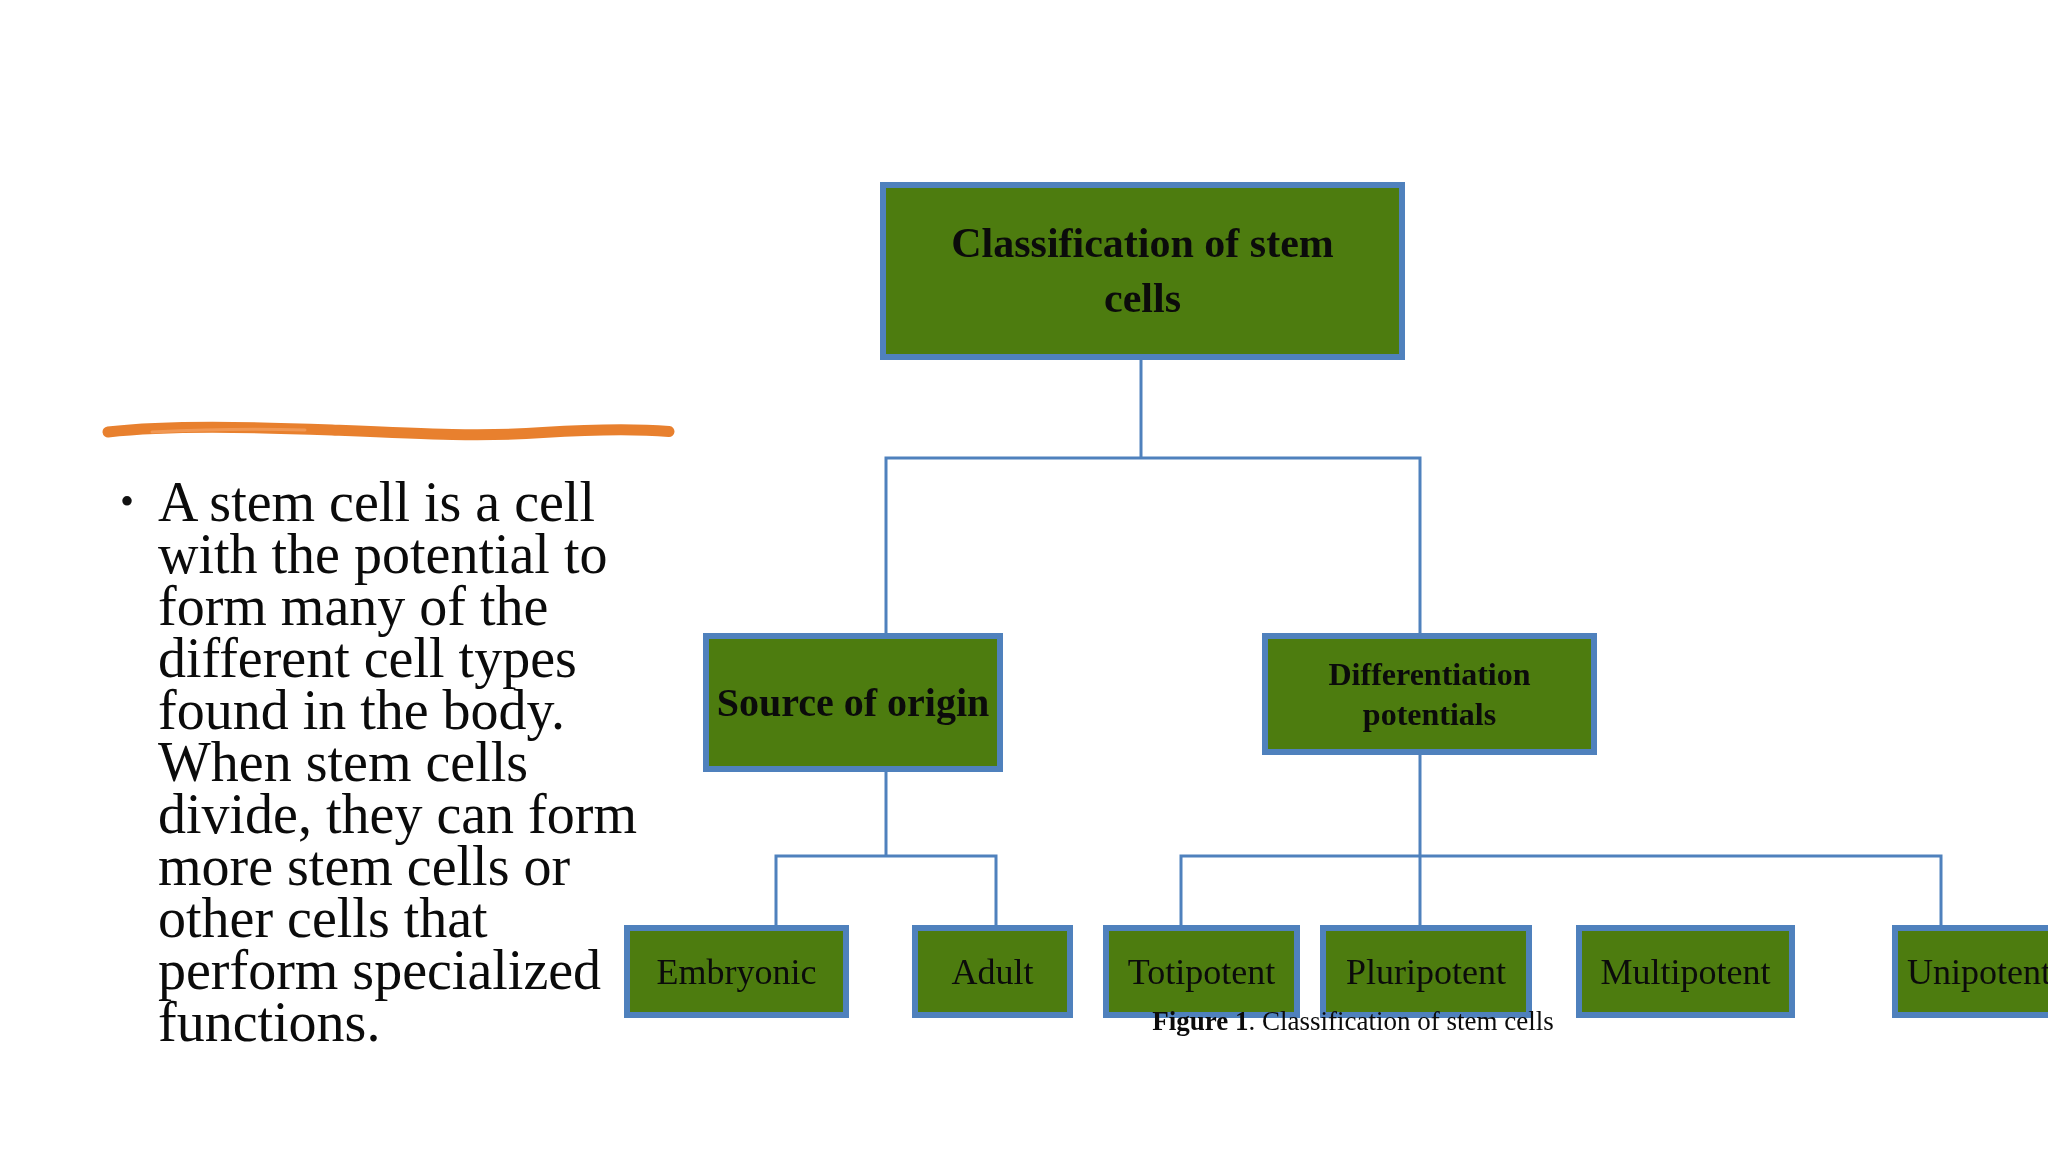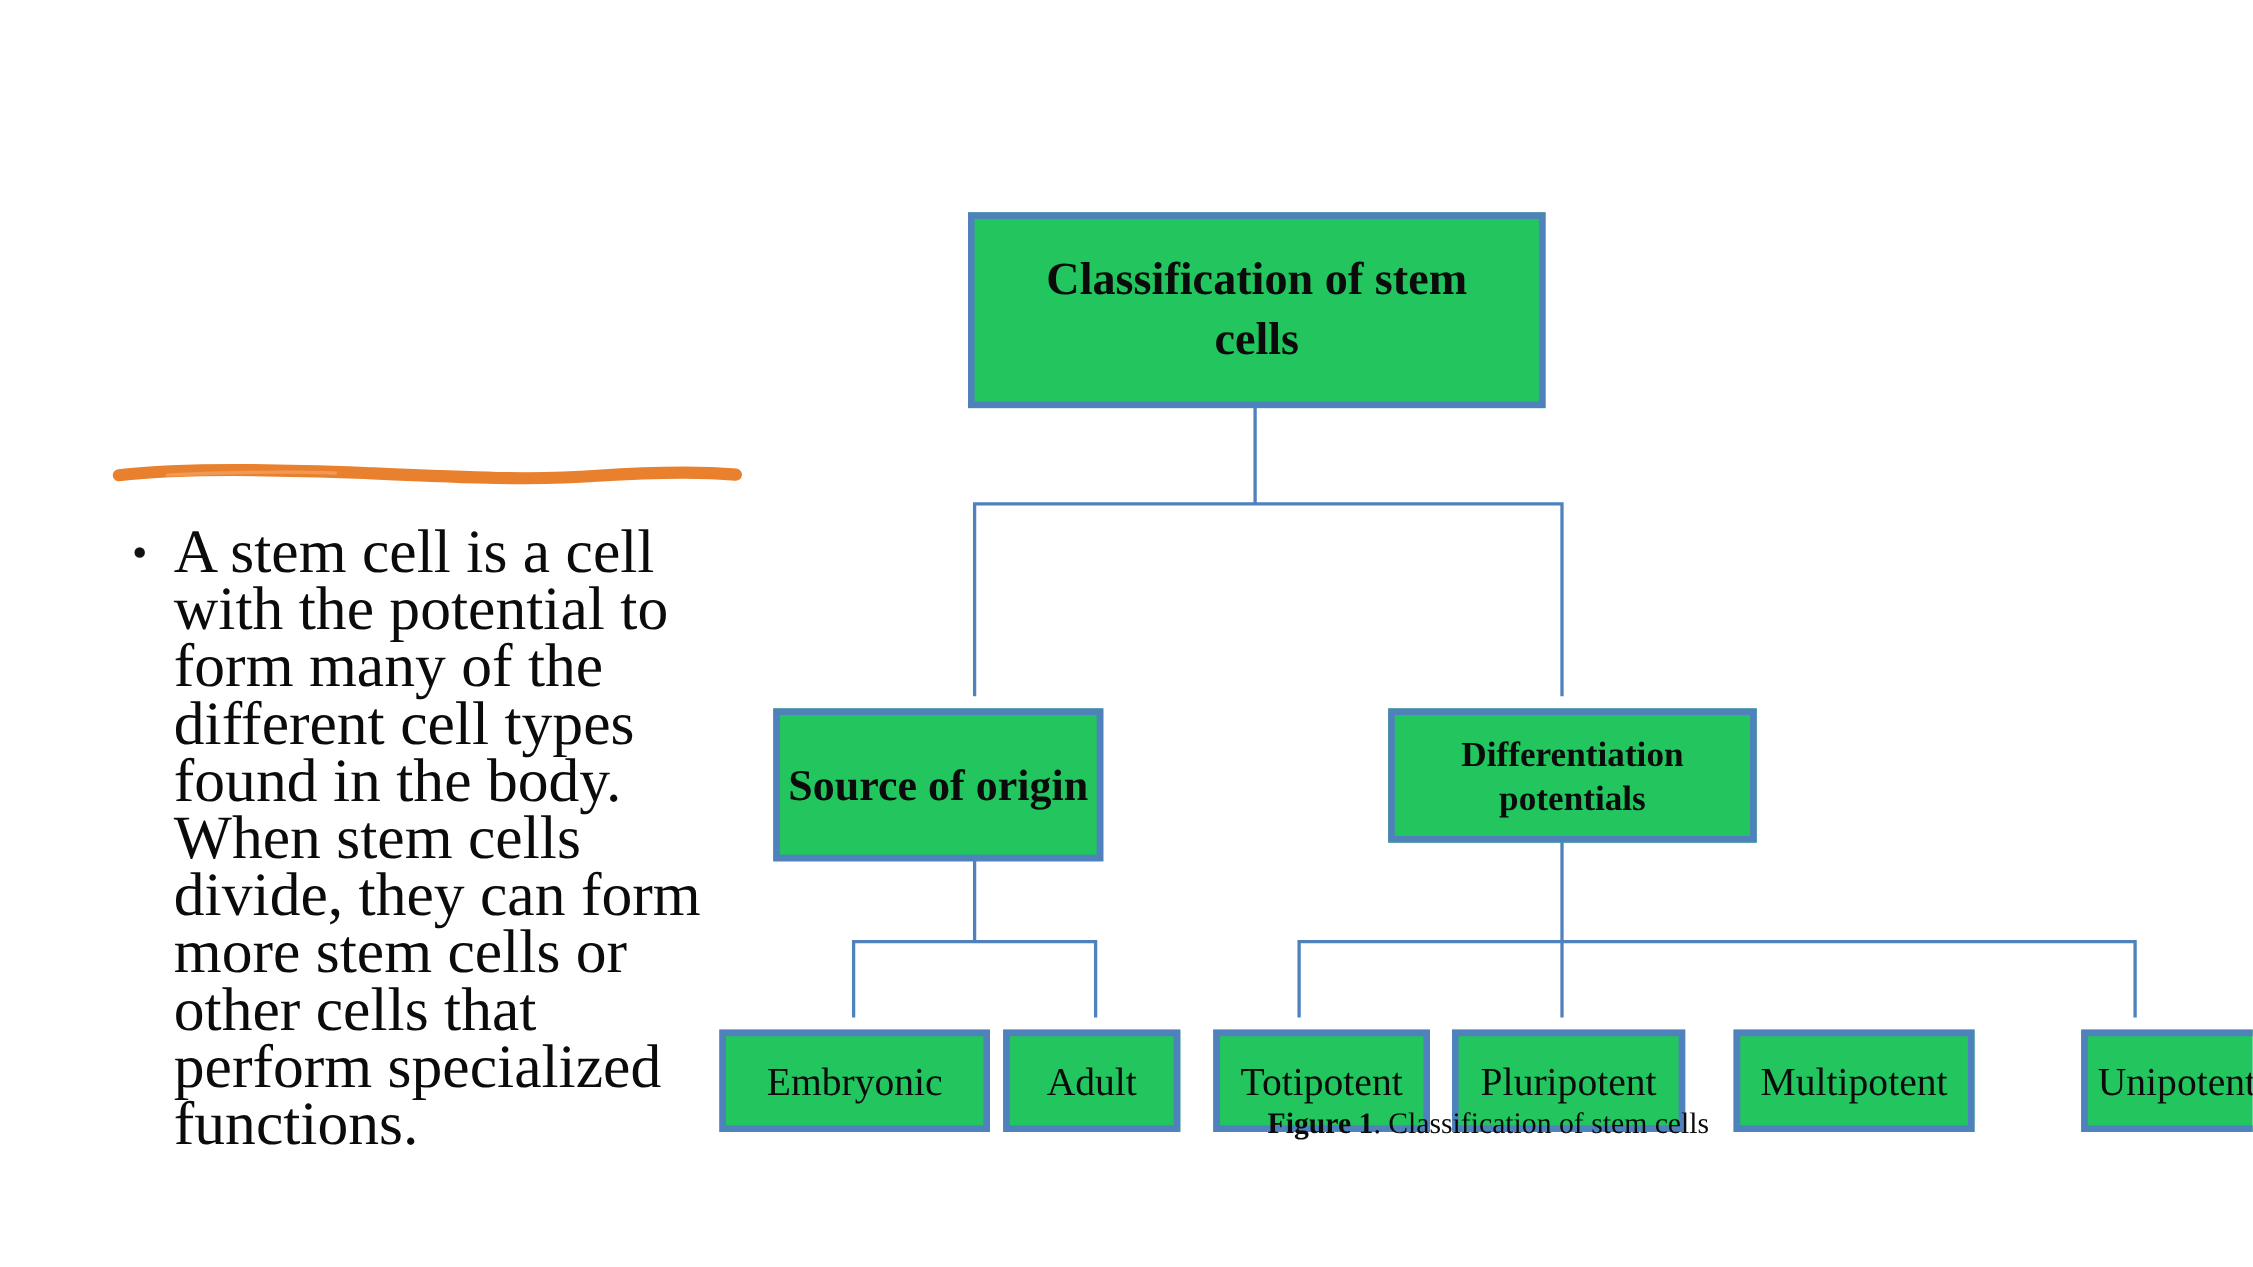--- a/index.html
+++ b/index.html
@@ -11,30 +11,29 @@
   .slide-title{
     position:absolute;left:118px;top:126px;width:480px;
     font-size:120px;line-height:1.07;font-weight:400;color:#0b0b0b;
   }
   .accent-underline{position:absolute;left:100px;top:416px;width:578px;height:32px;}
   .bullet-row{position:absolute;left:120px;top:476px;width:540px;display:flex;}
   .bullet-marker{width:38px;flex:0 0 38px;font-size:40px;line-height:52px;color:#111;}
   .bullet-text{width:480px;font-size:56px;line-height:52px;color:#0b0b0b;}
   
   .node{
-    position:absolute;background:#22c55e;border:6px solid #4f81bd;box-sizing:border-box;
+    position:absolute;background:#4d7c0f;border:6px solid #4f81bd;box-sizing:border-box;
     display:flex;align-items:center;justify-content:center;text-align:center;
     color:#0b0b0b;
-    margin-top:11px;
   }
   .node.lvl0{left:880px;top:182px;width:525px;height:178px;font-size:42px;font-weight:700;line-height:1.3;padding:0 30px;}
   .node.src {left:703px;top:633px;width:300px;height:139px;font-size:40px;font-weight:700;line-height:1.25;}
   .node.dif {left:1262px;top:633px;width:335px;height:122px;font-size:32px;font-weight:700;line-height:1.25;padding:0 4px;}
   .node.leaf{top:925px;height:93px;font-size:36px;font-weight:400;}
-  .node.embryonic  {left:654px;width:246px;}
+  .node.embryonic  {left:624px;width:225px;}
   .node.adult      {left:912px;width:161px;}
   .node.totipotent {left:1103px;width:197px;}
   .node.pluripotent{left:1320px;width:212px;}
   .node.multipotent{left:1576px;width:219px;}
   .node.unipotent  {left:1892px;width:174px;}
   .connector-layer{position:absolute;left:0;top:0;width:2048px;height:1152px;pointer-events:none;}
   .figure-caption{
     position:absolute;left:1103px;top:1004px;width:500px;text-align:center;
     font-size:27px;line-height:34px;color:#0b0b0b;
   }

